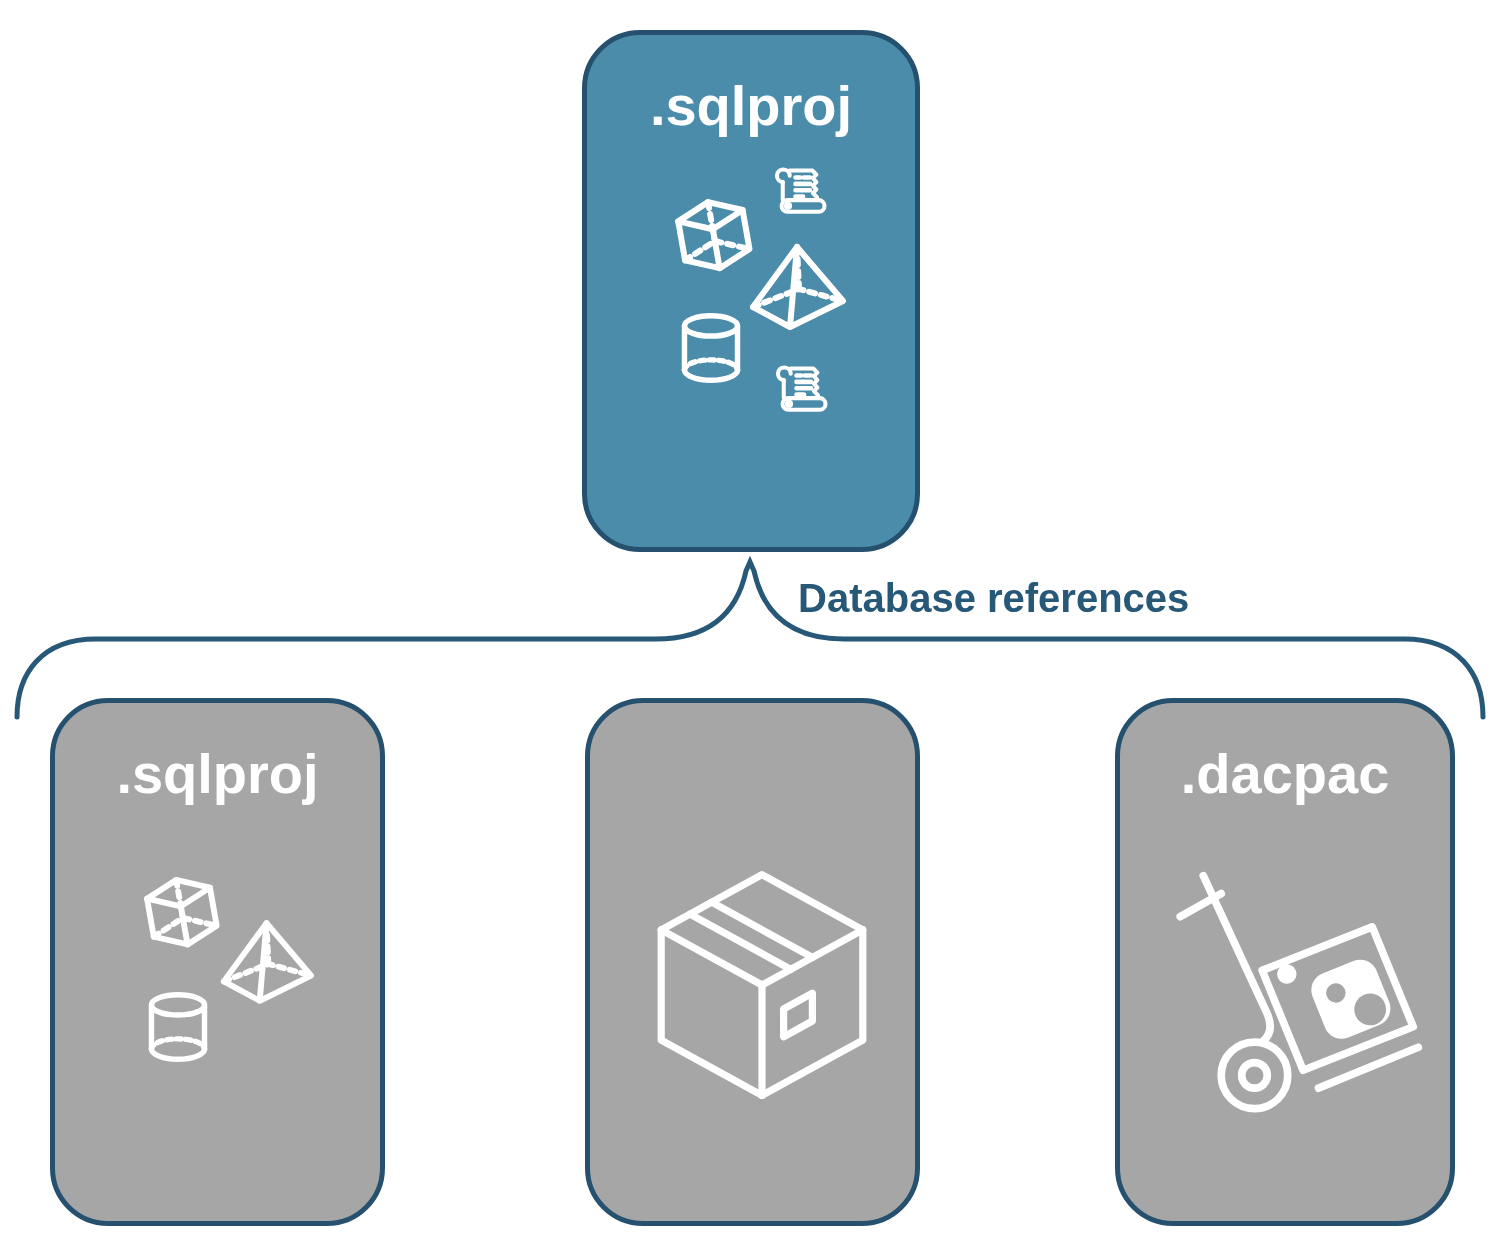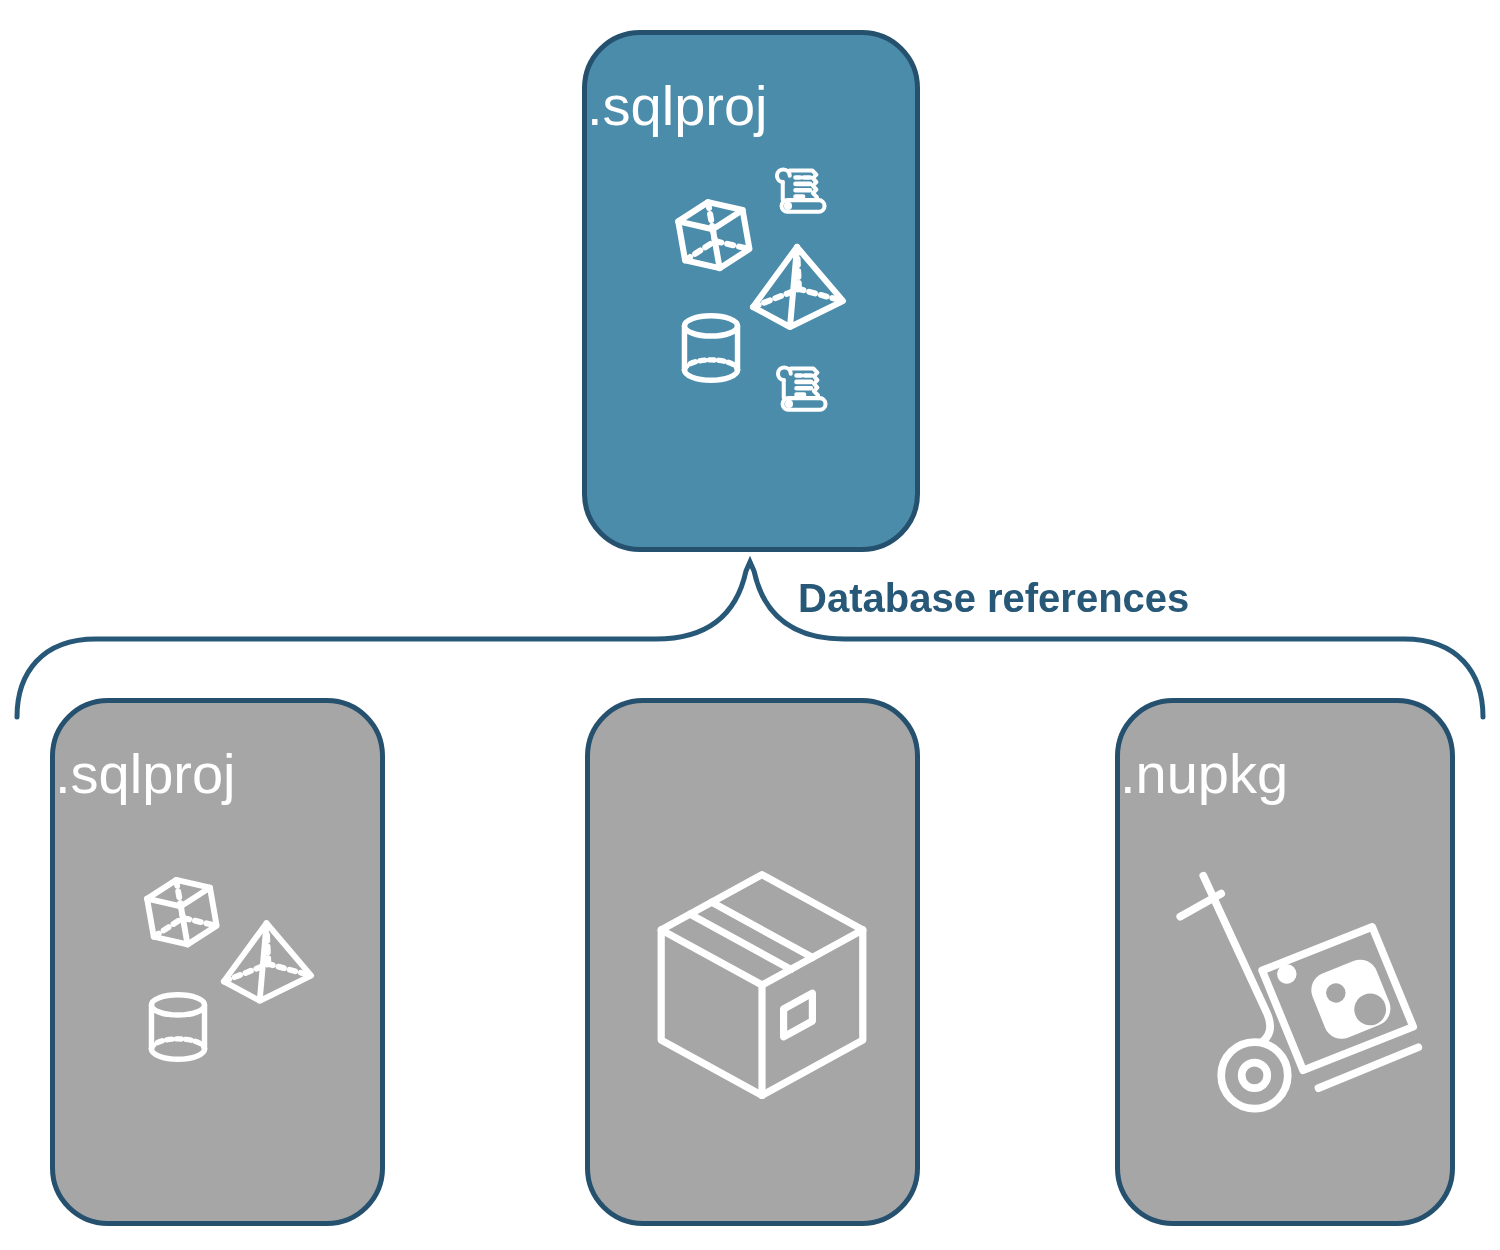--- a/index.html
+++ b/index.html
@@ -10,22 +10,22 @@
   .card{
     position:absolute;box-sizing:border-box;
     border:5px solid #25516F;border-radius:58px;
   }
   .root-card{left:582px;top:30px;width:338px;height:522px;background:#4A8CAA;}
   .child-card{top:698px;width:335px;height:528px;background:#A6A6A6;}
   .child-0{left:50px;}
   .child-1{left:585px;}
   .child-2{left:1115px;width:340px;}
   .card-title{
-    display:block;margin-top:38px;
-    font-size:56px;font-weight:normal;color:#ffffff;letter-spacing:0px;
+    display:block;text-align:center;margin-top:38px;
+    font-size:56px;font-weight:bold;color:#ffffff;letter-spacing:0px;
   }
   .icon{position:absolute;}
   .connector-svg{position:absolute;left:0;top:545px;}
   .connector-label{
     position:absolute;left:798px;top:576px;
     font-size:40px;font-weight:bold;color:#275878;white-space:nowrap;
   }
 </style>
 </head>
 <body>
@@ -128,21 +128,21 @@
         <path d="M50,4 L92,27 L92,73 L50,96 L8,73 L8,27 Z"></path>
         <path d="M8,27 L50,50 L92,27"></path>
         <path d="M50,50 V96"></path>
         <path d="M29,15.5 L71,38.5 M20,20.5 L62,43.5"></path>
         <path d="M59,60 L71,53.4 L71,65 L59,71.6 Z"></path>
       </g>
     </svg>
   </div>
 
   <div class="card child-card child-2">
-    <span class="card-title">.nupkg</span>
+    <span class="card-title">.dacpac</span>
 
     <svg class="icon" style="left:50px;top:160px" width="256" height="266" viewBox="0 0 100 100">
       <g stroke="#fff" fill="none" stroke-width="3" stroke-linecap="round" stroke-linejoin="round">
         <path d="M4,19 L20,10"></path>
         <path d="M13,3 L38,57 q3,7 -2,11"></path>
         <circle cx="33" cy="81" r="13"></circle>
         <circle cx="33" cy="81" r="5"></circle>
         <path d="M58,86 L97,70"></path>
         <path d="M36,40 L79,23 L95,62 L52,79 Z"></path>
         <g stroke="none" transform="rotate(-22 70 51)">

